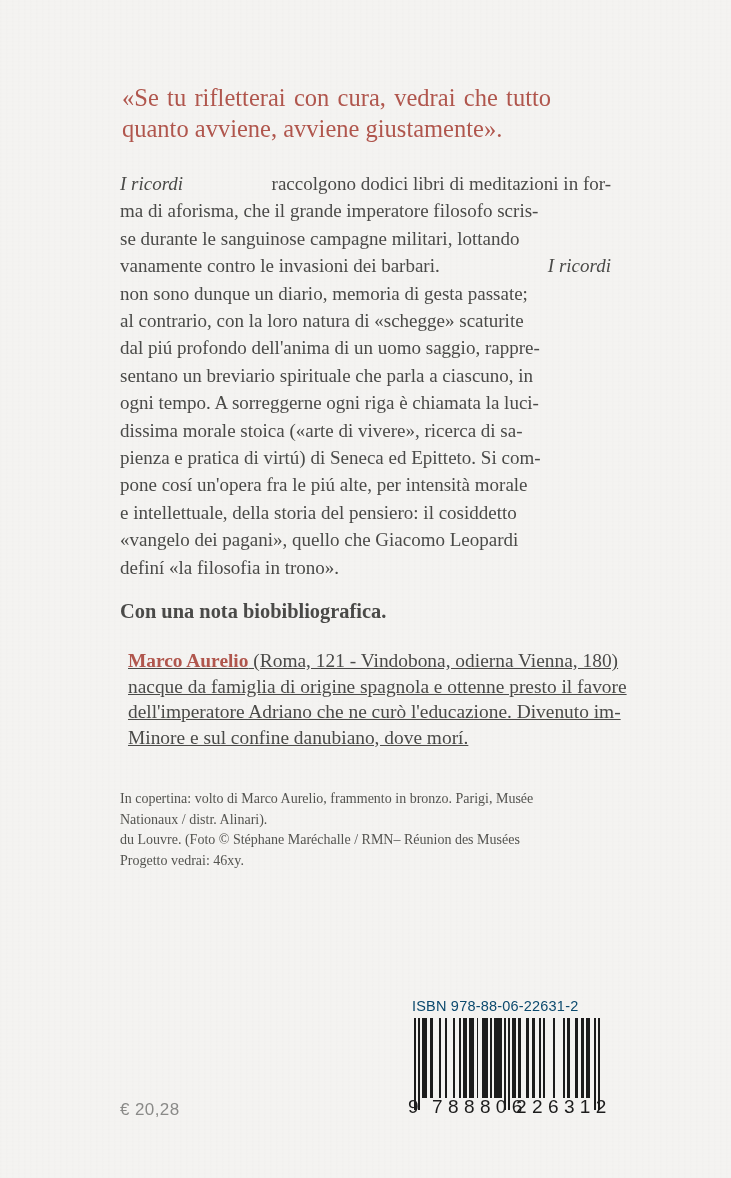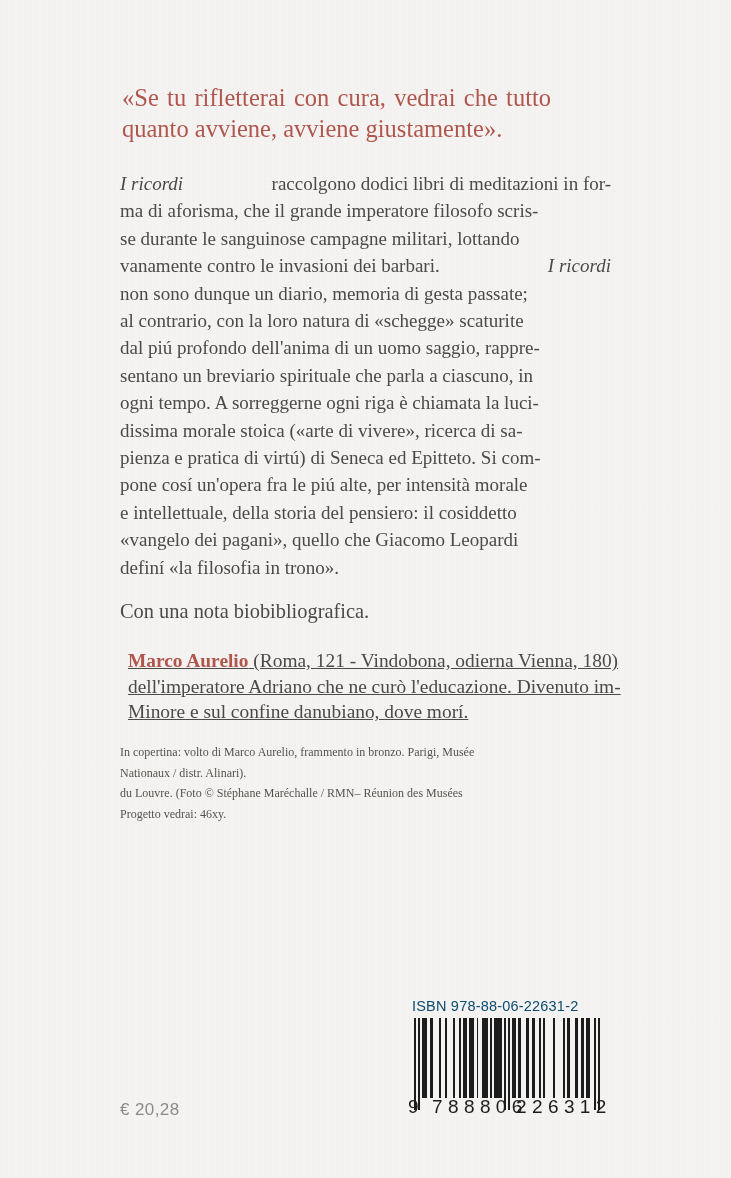--- a/index.html
+++ b/index.html
@@ -78,20 +78,21 @@
   .blurb .ln.j > span { white-space: pre; }
   .it { font-style: italic; }
 
   .note {
     position: absolute;
     top: 598px;
     left: 0;
     width: 491px;
     font-size: 20.4px;
     line-height: 27.4px;
+    font-weight: bold;
   }
 
   
   .bio {
     position: absolute;
     top: 648px;
     left: 8px;
     width: 491px;
     font-size: 19.4px;
     line-height: 25.6px;
@@ -102,24 +103,24 @@
   .bio .ln.j { display: flex; justify-content: space-between; }
   .bio .ln.j > span { white-space: pre; }
   .author-name {
     color: #b0564d;
     font-weight: bold;
   }
 
   
   .credits {
     position: absolute;
-    top: 742px;
+    top: 789px;
     left: 0;
     width: 491px;
-    font-size: 12px;
+    font-size: 14px;
     line-height: 20.6px;
     color: #53534f;
   }
   .credits .ln { display: block; white-space: nowrap; }
   .credits .ln.j { display: flex; justify-content: space-between; }
   .credits .ln.j > span { white-space: pre; }
 
   
   .price {
     position: absolute;
@@ -237,20 +238,23 @@
         <span>«vangelo dei pagani», quello che Giacomo Leopardi</span>
       </span>
     <span class="ln">definí «la filosofia in trono».</span>
   </div>
 
   <div class="note">Con una nota biobibliografica.</div>
 
   <div class="bio">
     <span class="ln j">
         <span><span class="author-name">Marco Aurelio</span><span> (Roma, 121 - Vindobona, odierna Vienna, 180)</span></span>
+      </span>
+    <span class="ln j">
+        <span>nacque da famiglia di origine spagnola e ottenne presto il favore</span>
       </span>
     <span class="ln j">
         <span>dell'imperatore Adriano che ne curò l'educazione. Divenuto im-</span>
       </span>
     <span class="ln">Minore e sul confine danubiano, dove morí.</span>
   </div>
 
   <div class="credits">
     <span class="ln j">
         <span>In copertina: volto di Marco Aurelio, frammento in bronzo. Parigi, Musée</span>

